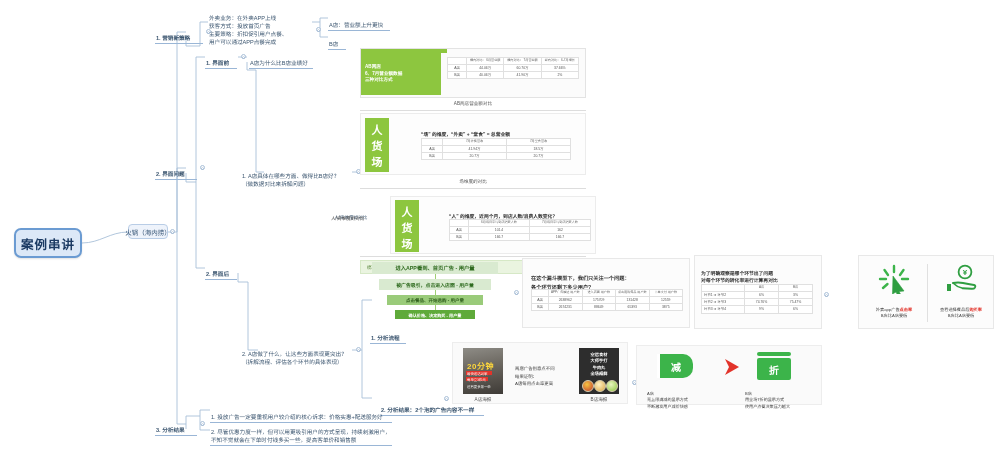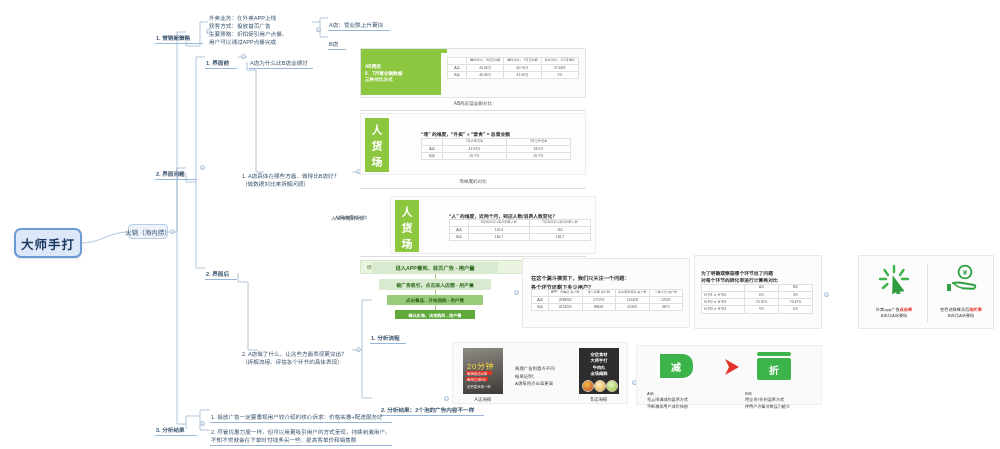--- a/index.html
+++ b/index.html
@@ -167,21 +167,21 @@
     white-space:pre-line;
   }
 
   
   .photo{position:absolute;box-sizing:border-box;overflow:hidden;}
   .photoA{
     background:linear-gradient(170deg,#8e8c86 0%,#6f6b64 38%,#55514b 70%,#3e3b37 100%);
   }
   .photoA .big{
     position:absolute;left:4px;top:12px;
-    color:#ffd83b;font-weight:normal;font-size:8px;letter-spacing:.5px;
+    color:#ffd83b;font-weight:bold;font-size:8px;letter-spacing:.5px;
   }
   .photoA .ln{
     position:absolute;left:4px;color:#fff;font-size:3.4px;white-space:nowrap;
   }
   .photoA .hlbar{position:absolute;left:3px;background:#e2332a;}
   .photoB{background:#2d2d2d;}
   .photoB .bt{
     color:#fff;font-size:4.2px;text-align:center;line-height:1.5;white-space:pre-line;
     padding-top:4px;font-weight:bold;
   }
@@ -274,21 +274,21 @@
       <path d="M356 172 L 362 172"></path>
     </g>
 
     <g fill="none" stroke="#d8e4c0" stroke-width="0.8">
       <path d="M388 140 L 400 140 L 400 128"></path>
       <path d="M419 230 L 430 230 L 430 218"></path>
     </g>
   </svg>
 
   <div class="node root-node" style="left:14px;top:228px;width:68px;height:30px;">
-    <span>大师手打</span>
+    <span>案例串讲</span>
   </div>
 
   <div class="node pill" style="left:128px;top:224px;width:40px;height:15px;">
     <span>火锅（海内捞）</span>
   </div>
   <div class="collapse" style="left:170px;top:229px;"></div>
 
   <div class="node txt b" style="left:155px;top:26px;width:48px;">
     <span>1. 营销新策略</span>
   </div>

